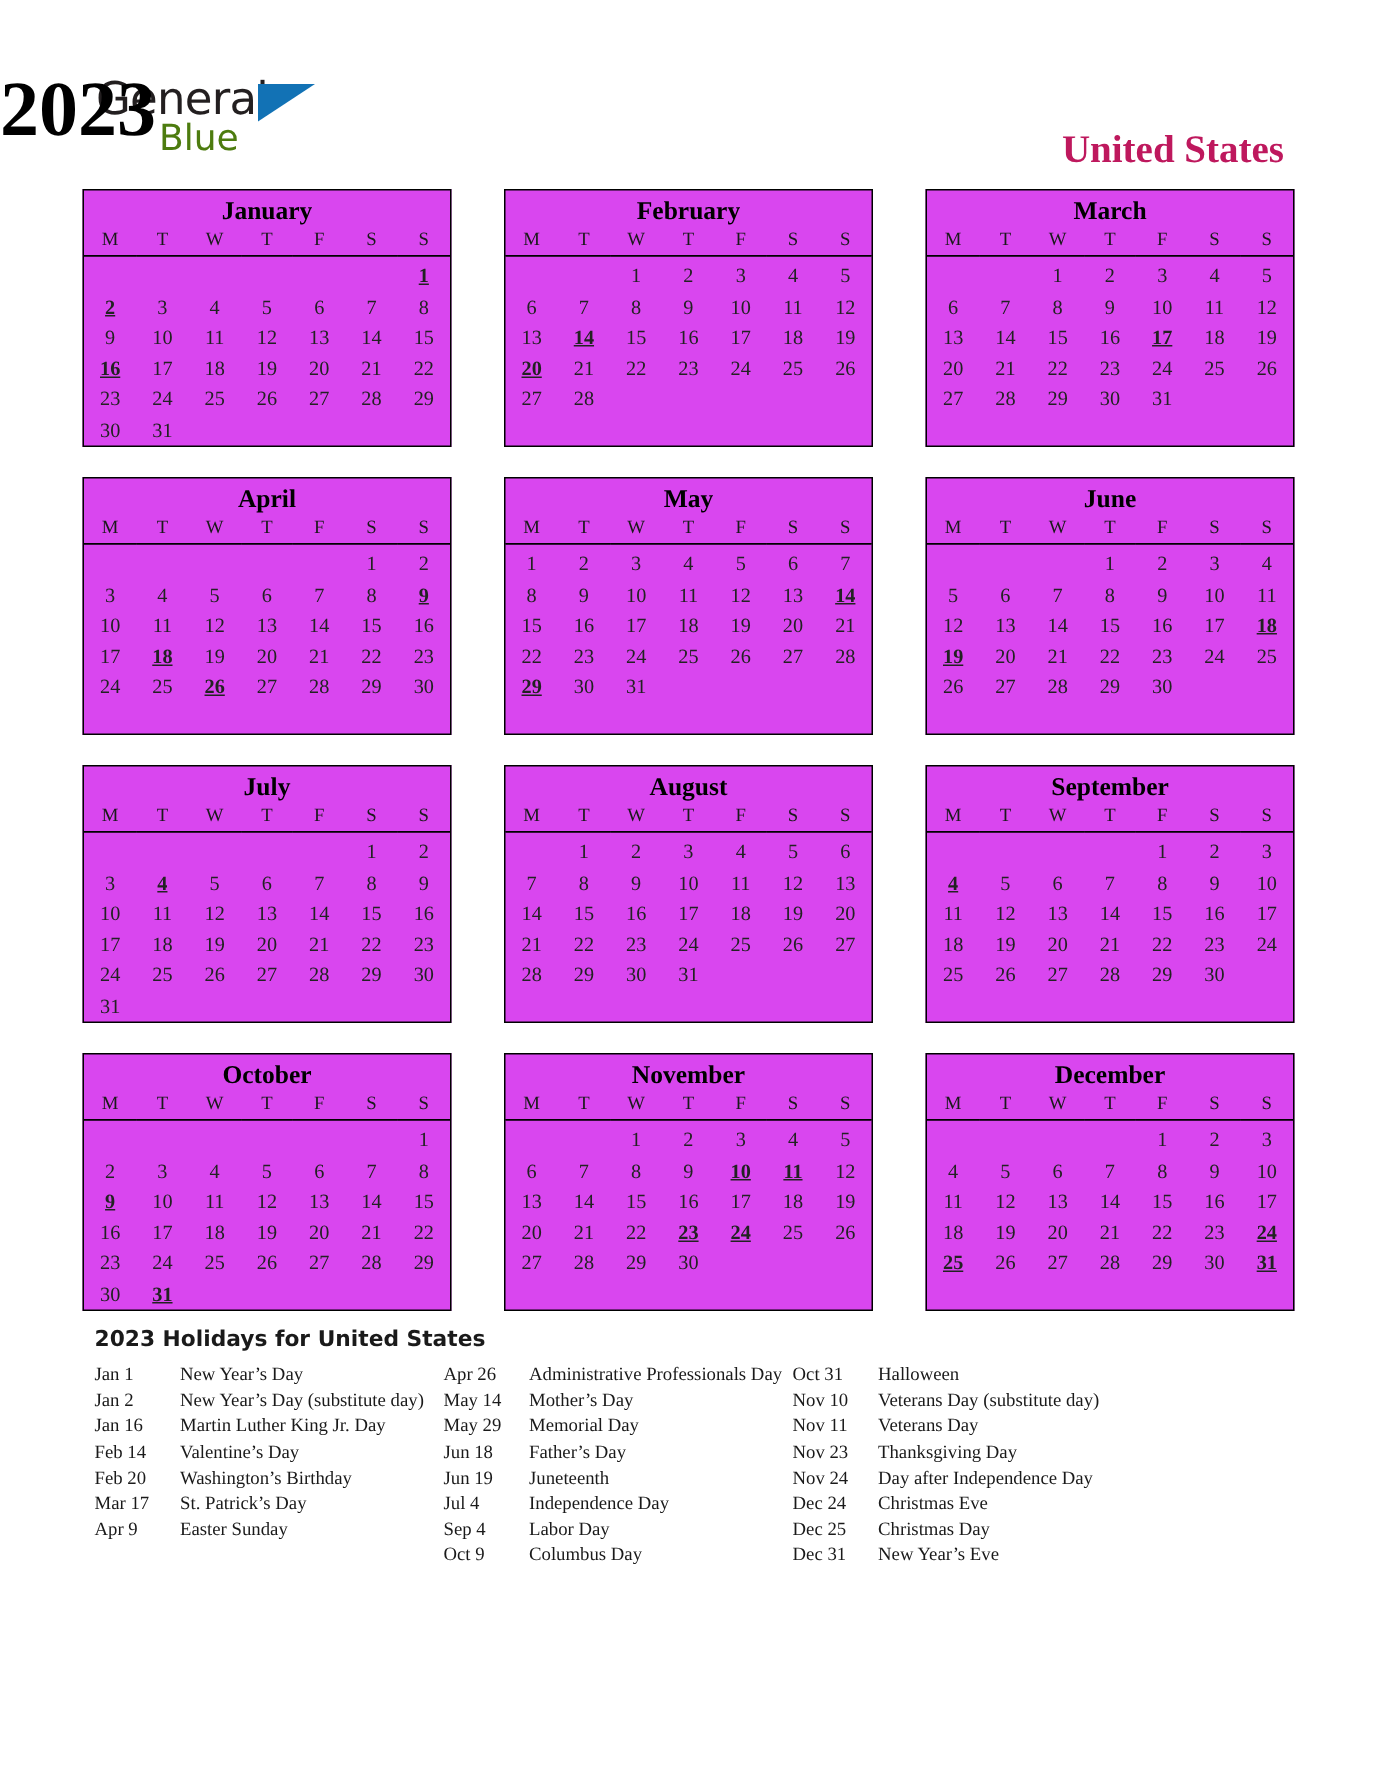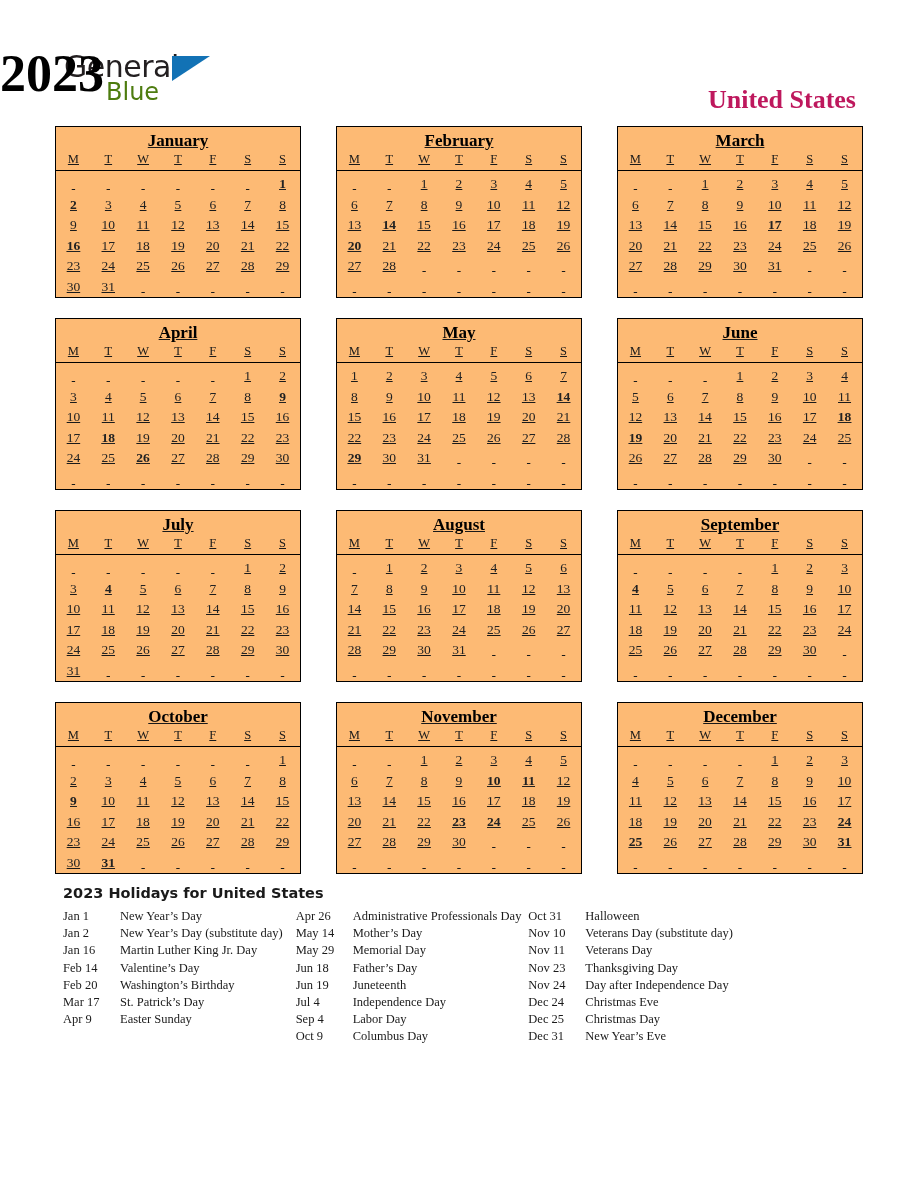--- a/index.html
+++ b/index.html
@@ -94,22 +94,21 @@
   .month-row {
     display: flex;
     justify-content: center;
     gap: 35px;
     margin-bottom: 20px;
   }
   .month {
     width: 246px;
     border: 1.6px solid #000;
     box-sizing: border-box;
-    background: #fdba74;
-    text-decoration: underline;
+    background: #d946ef;
   }
   .month-name {
     text-align: center;
     font-size: 17px;
     font-weight: bold;
     color: #000;
     padding-top: 4px;
     padding-bottom: 2px;
     line-height: 19px;
   }

